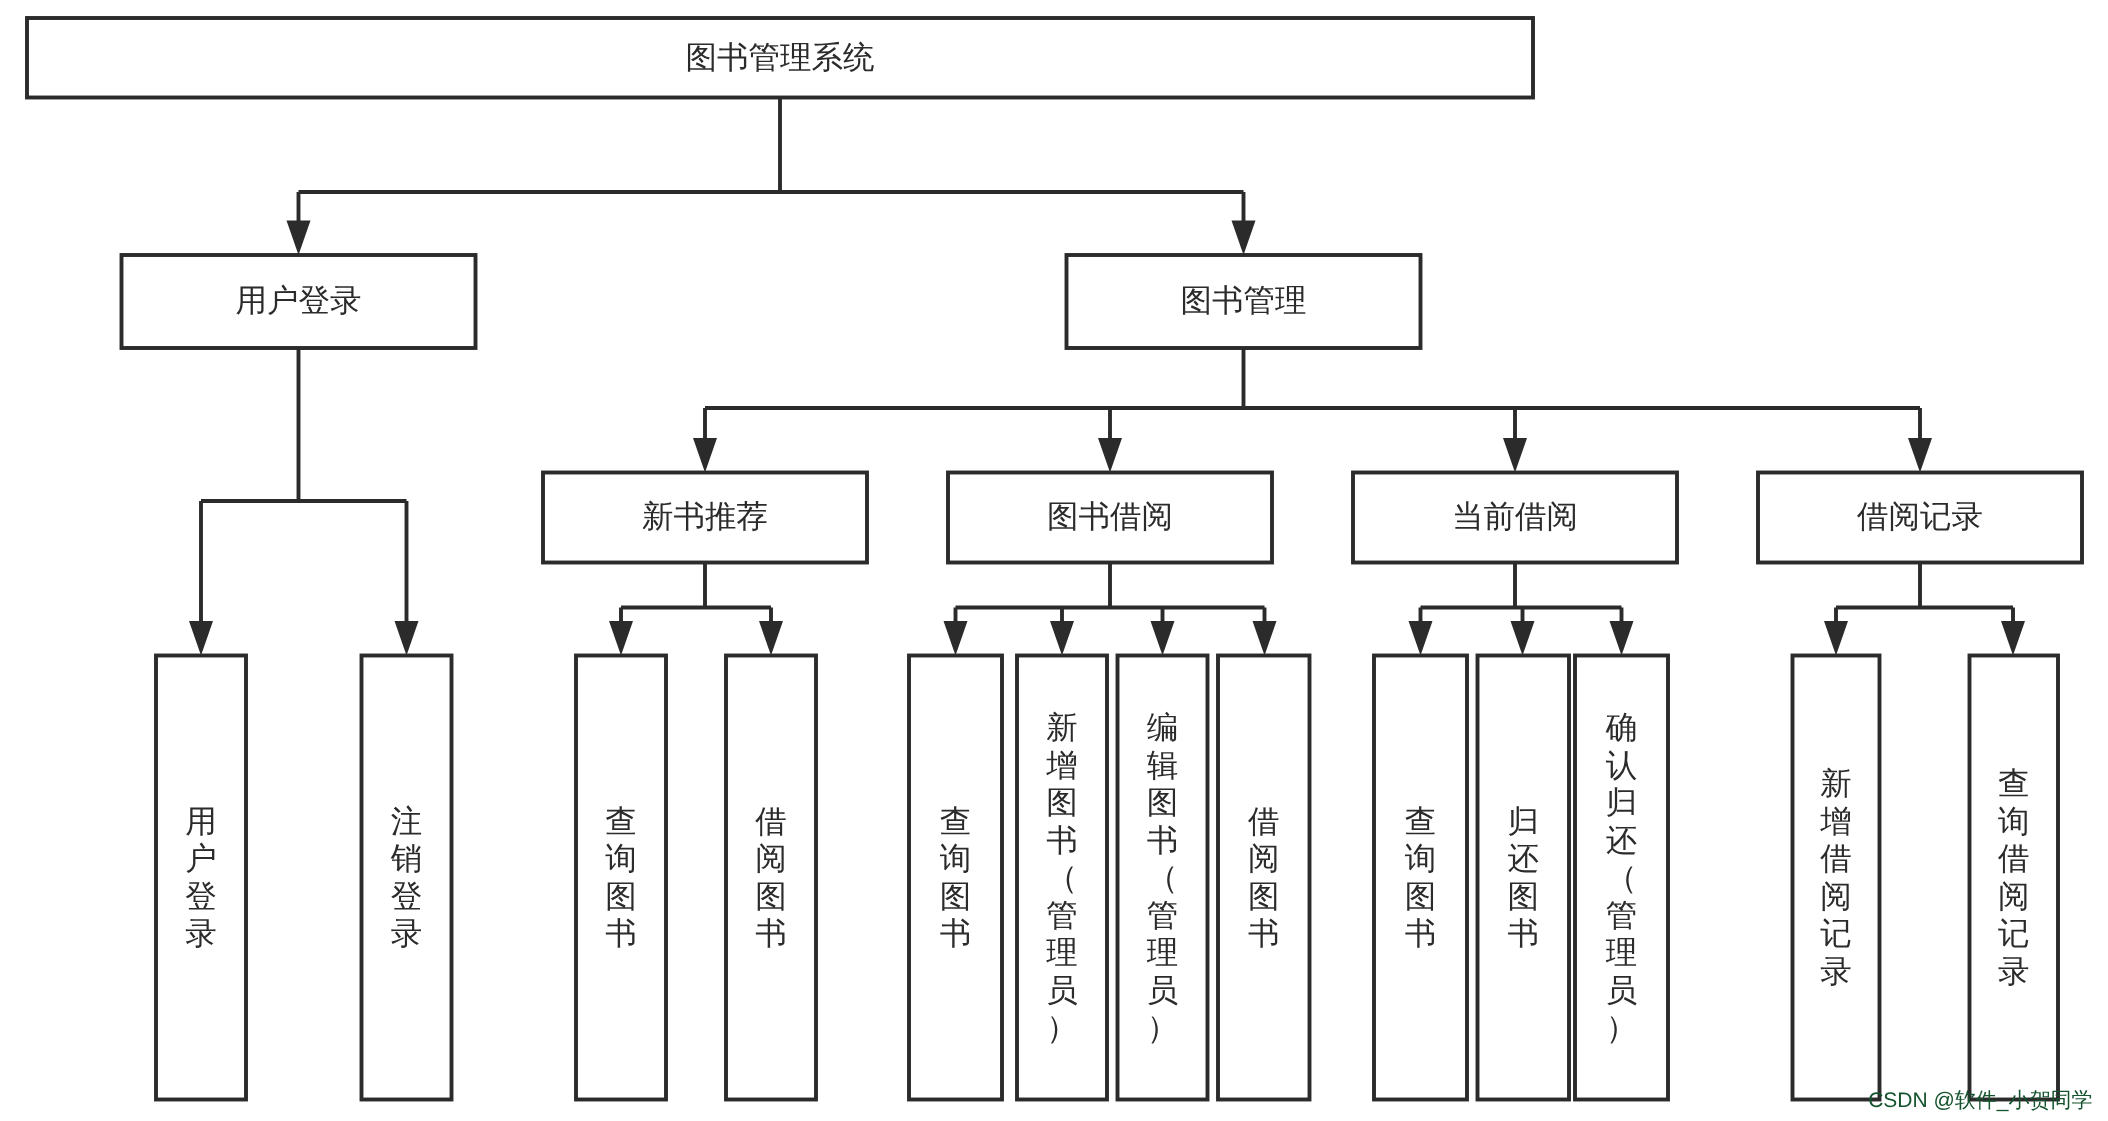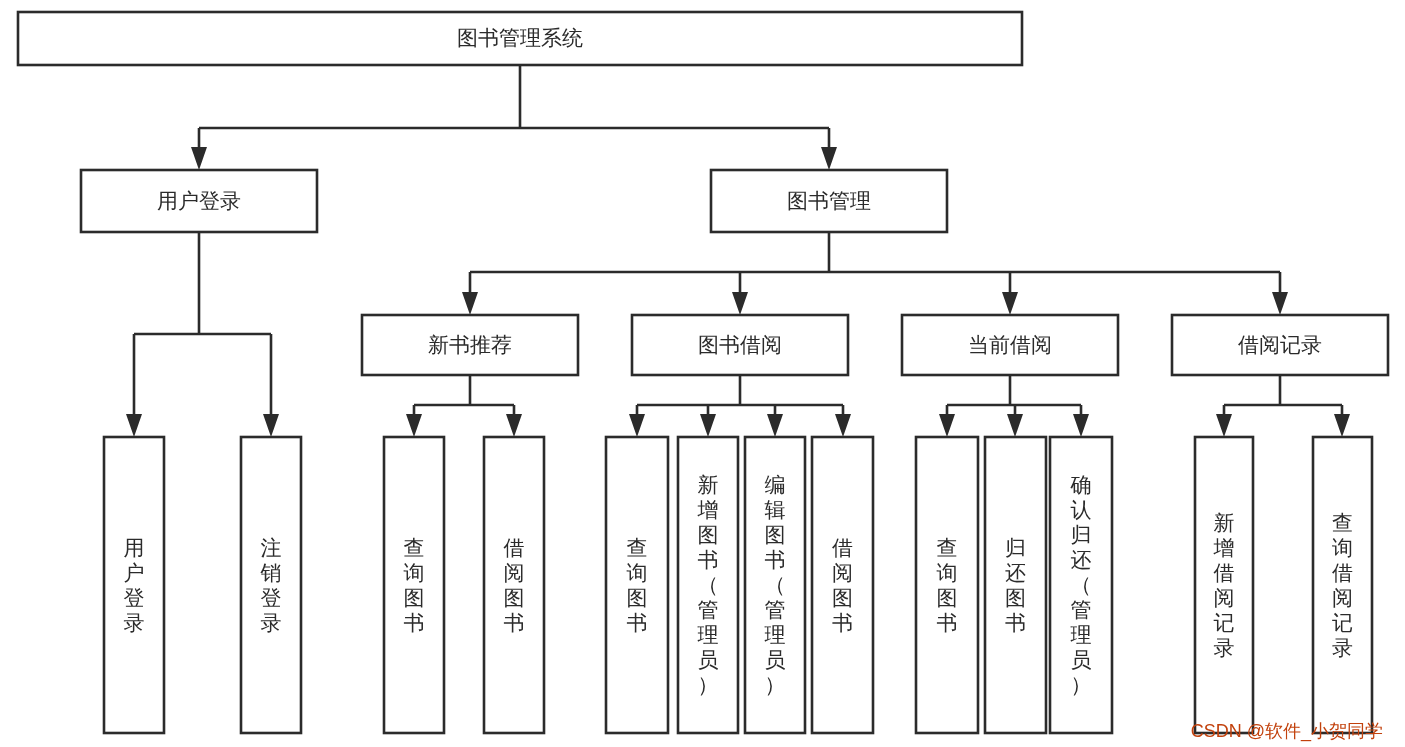--- a/index.html
+++ b/index.html
@@ -49,25 +49,25 @@
     dominant-baseline: middle;
   }
   .node-label-v {
     font-family: "Liberation Sans", "DejaVu Sans", sans-serif;
     font-size: 21px;
     fill: #2b2b2b;
     text-anchor: middle;
   }
   .watermark {
     position: absolute;
-    right: 22px;
+    right: 10px;
     bottom: 4px;
     font-family: "Liberation Sans", "DejaVu Sans", sans-serif;
-    font-size: 18px;
-    color: #c2410c;
+    font-size: 14px;
+    color: #14532d;
     white-space: nowrap;
     pointer-events: none;
     user-select: none;
   }
 </style>
 </head>
 <body>
 
 <div id="diagram-root">
   <svg class="flow" viewBox="0 0 1405 747" xmlns="http://www.w3.org/2000/svg">

